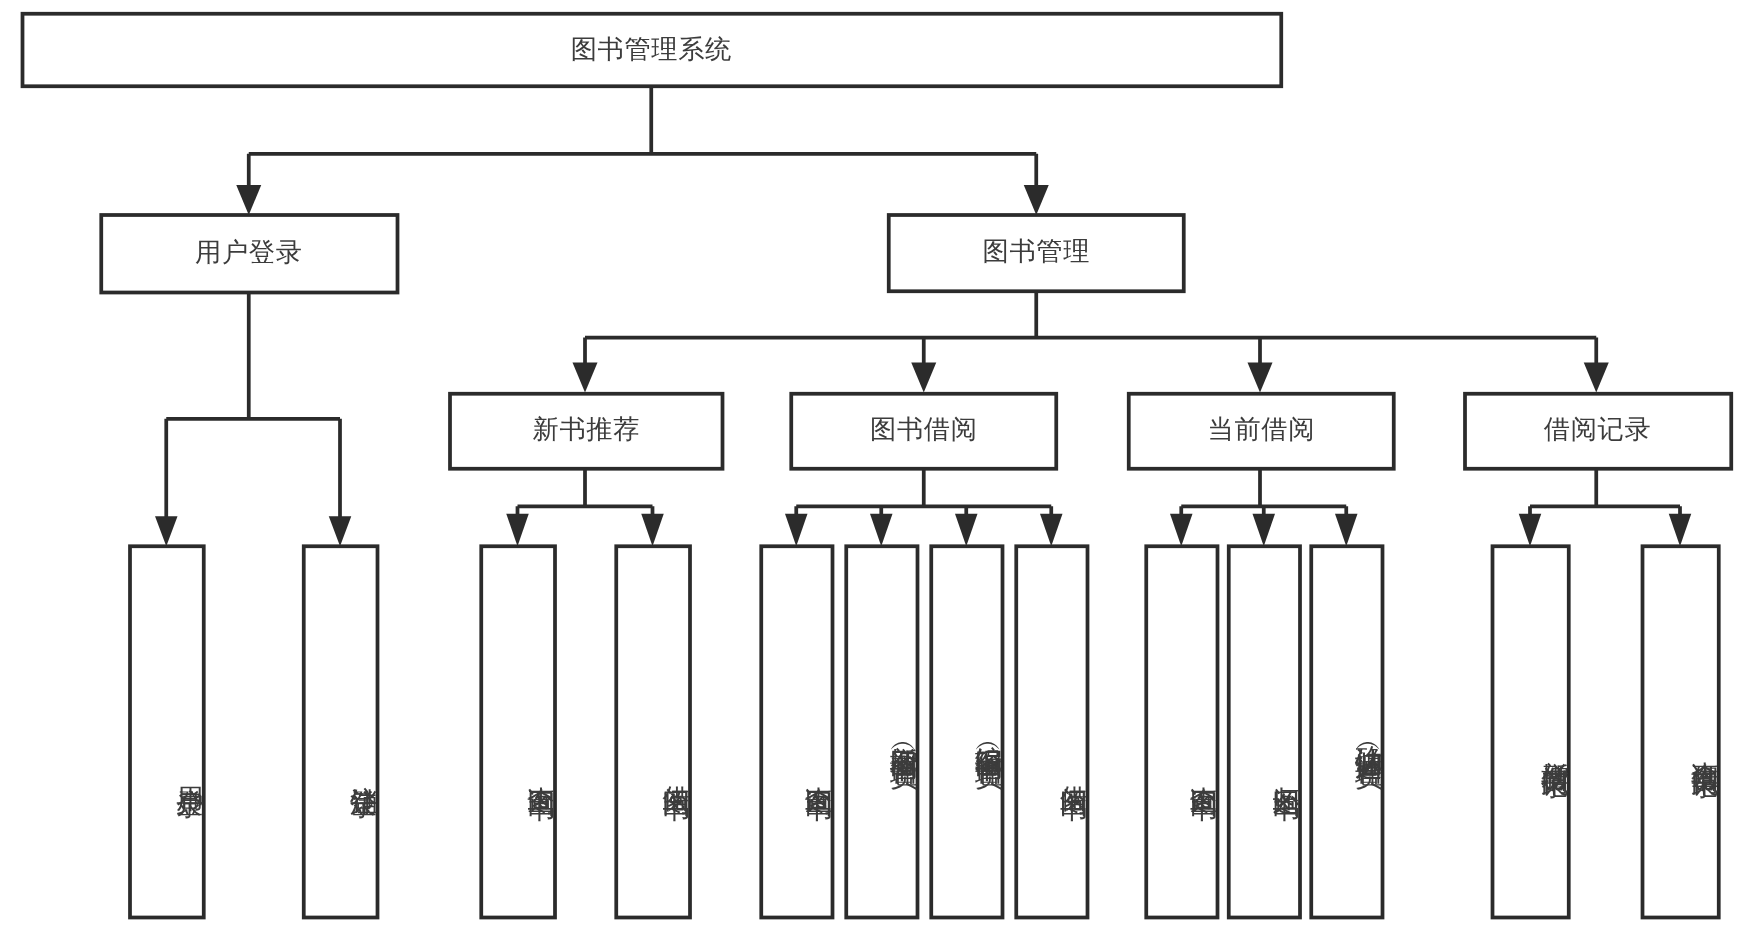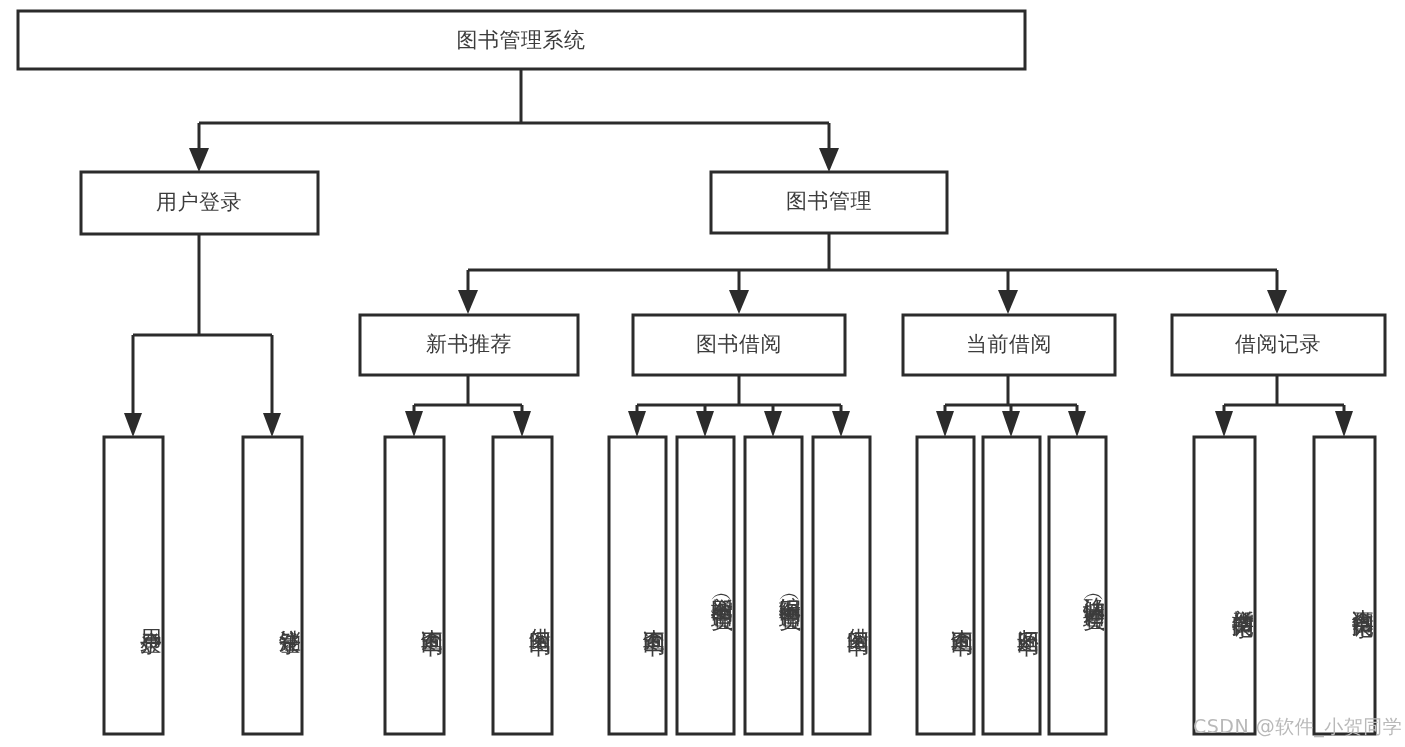--- a/index.html
+++ b/index.html
@@ -233,15 +233,14 @@
   <div class="vert-label" style="left:745px; top:443px; width:57px; height:290px;">编辑图书（管理员）</div>
   <div class="vert-label" style="left:813px; top:500px; width:57px; height:230px;">借阅图书</div>
 
   <div class="vert-label" style="left:917px; top:500px; width:57px; height:230px;">查询图书</div>
   <div class="vert-label" style="left:983px; top:500px; width:57px; height:230px;">归还图书</div>
   <div class="vert-label" style="left:1049px; top:443px; width:57px; height:290px;">确认归还（管理员）</div>
 
   <div class="vert-label" style="left:1194px; top:462px; width:61px; height:270px;">新增借阅记录</div>
   <div class="vert-label" style="left:1314px; top:462px; width:61px; height:270px;">查询借阅记录</div>
 
-  <div class="watermark" style="left:1193px; top:714px;">CSDN @软件_小贺同学</div>
 
 </div>
 
 </body></html>

